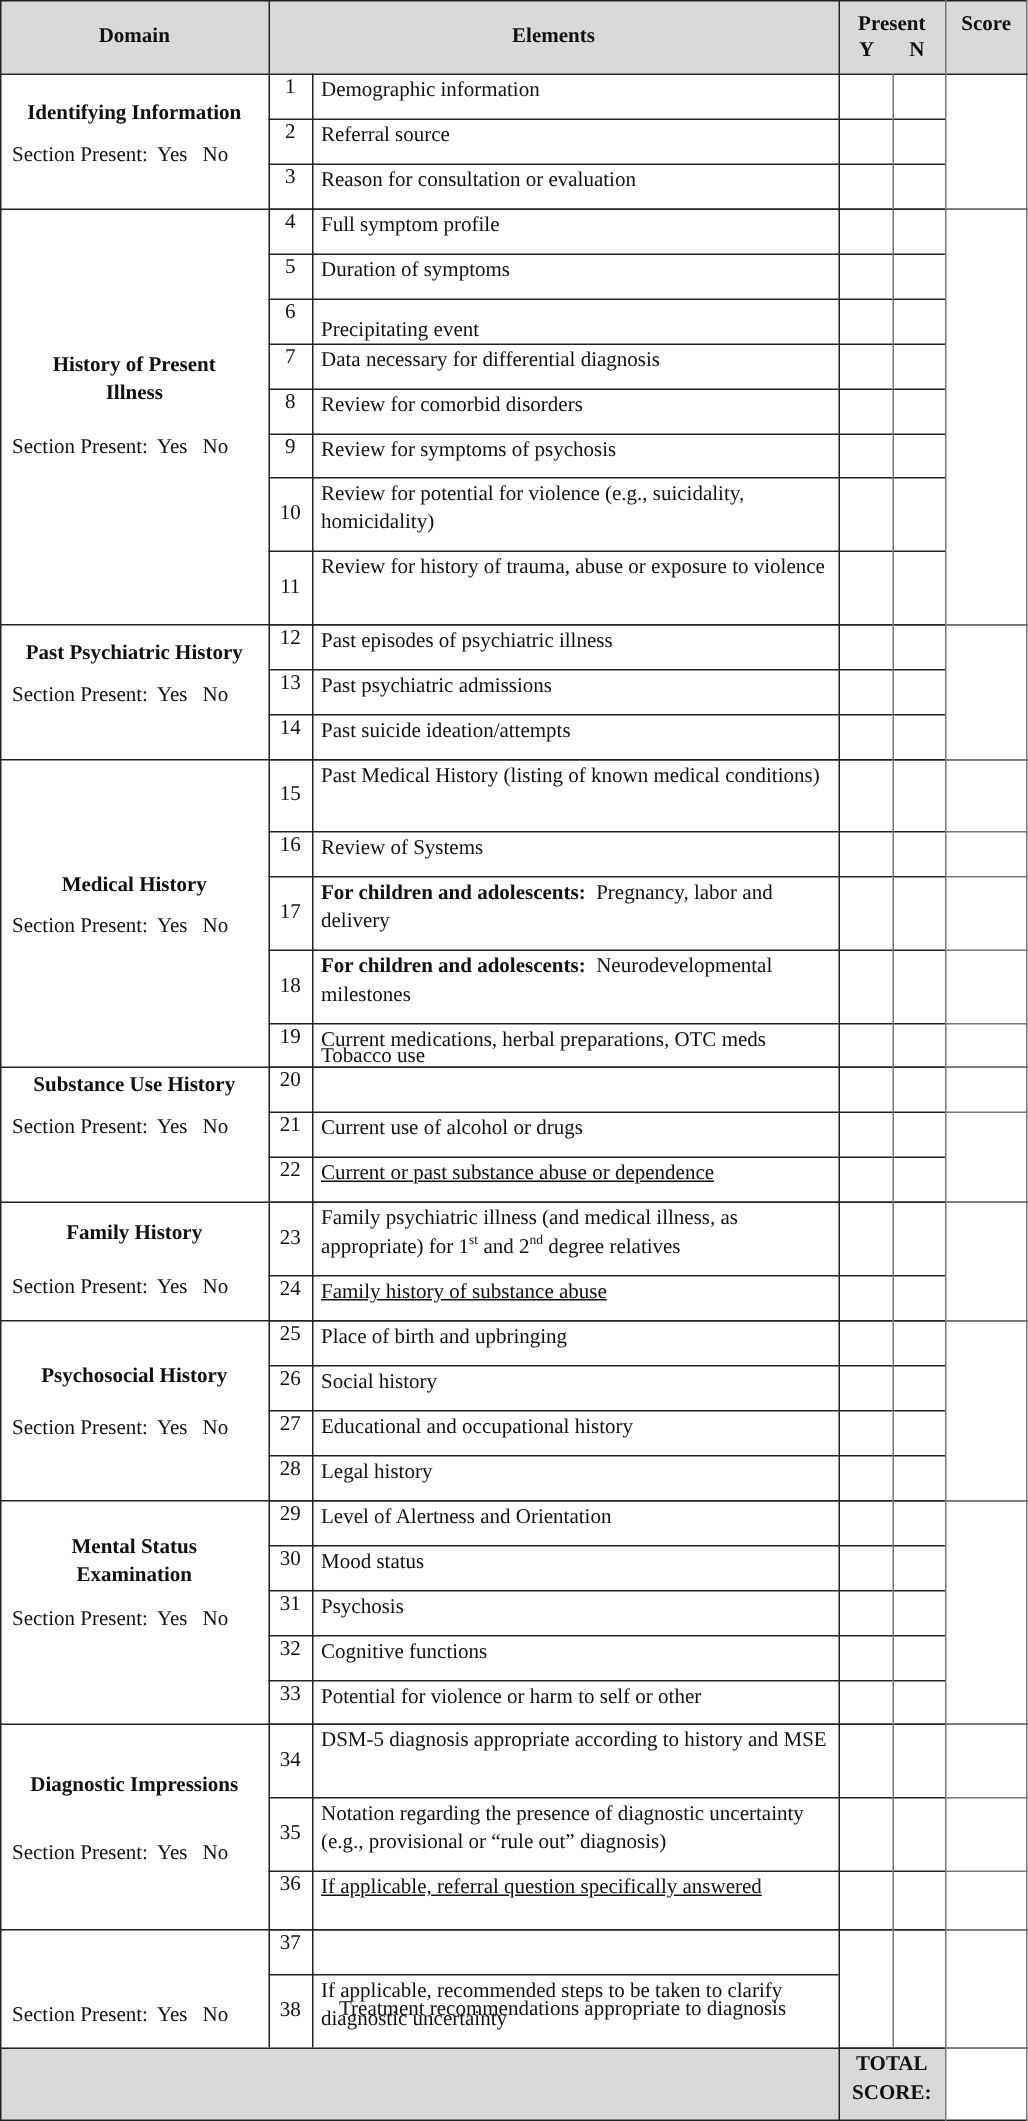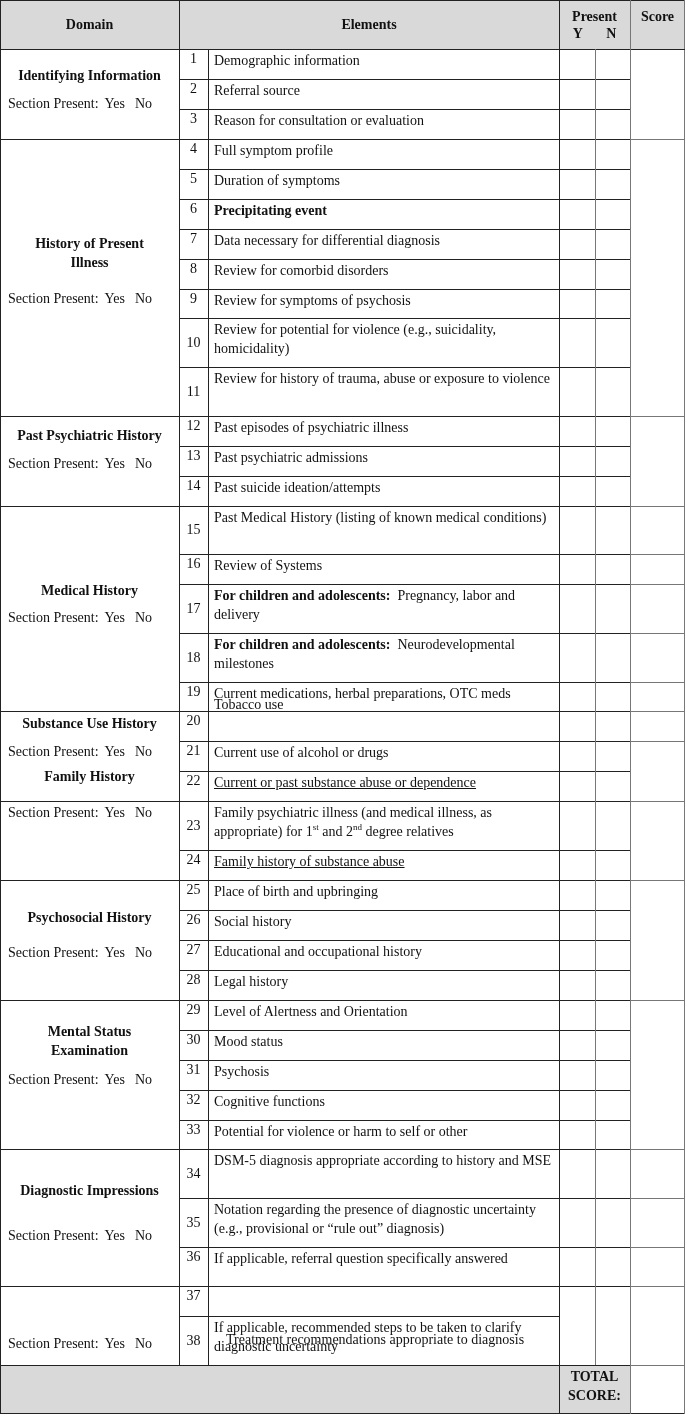--- a/index.html
+++ b/index.html
@@ -60,21 +60,21 @@
       <div class="cell el" style="left:208px;top:49px;width:351px;height:30px;"><span>Demographic information</span></div>
       <div class="cell num" style="left:179px;top:79px;width:29px;height:30px;">2</div>
       <div class="cell el" style="left:208px;top:79px;width:351px;height:30px;"><span>Referral source</span></div>
       <div class="cell num" style="left:179px;top:109px;width:29px;height:30px;">3</div>
       <div class="cell el" style="left:208px;top:109px;width:351px;height:30px;"><span>Reason for consultation or evaluation</span></div>
       <div class="cell num" style="left:179px;top:139px;width:29px;height:30px;">4</div>
       <div class="cell el" style="left:208px;top:139px;width:351px;height:30px;"><span>Full symptom profile</span></div>
       <div class="cell num" style="left:179px;top:169px;width:29px;height:30px;">5</div>
       <div class="cell el" style="left:208px;top:169px;width:351px;height:30px;"><span>Duration of symptoms</span></div>
       <div class="cell num" style="left:179px;top:199px;width:29px;height:30px;">6</div>
-      <div class="cell el" style="left:208px;top:199px;width:351px;height:30px;font-weight:bold;"><span>Precipitating event</span></div>
+      <div class="cell el" style="left:208px;top:209px;width:351px;height:30px;"><span>Precipitating event</span></div>
       <div class="cell num" style="left:179px;top:229px;width:29px;height:30px;">7</div>
       <div class="cell el" style="left:208px;top:229px;width:351px;height:30px;"><span>Data necessary for differential diagnosis</span></div>
       <div class="cell num" style="left:179px;top:259px;width:29px;height:30px;">8</div>
       <div class="cell el" style="left:208px;top:259px;width:351px;height:30px;"><span>Review for comorbid disorders</span></div>
       <div class="cell num" style="left:179px;top:289px;width:29px;height:29px;">9</div>
       <div class="cell el" style="left:208px;top:289px;width:351px;height:29px;"><span>Review for symptoms of psychosis</span></div>
       <div class="cell num two" style="left:179px;top:318px;width:29px;height:49px;">10</div>
       <div class="cell el" style="left:208px;top:318px;width:351px;height:49px;"><span>Review for potential for violence (e.g., suicidality, homicidality)</span></div>
       <div class="cell num two" style="left:179px;top:367px;width:29px;height:49px;">11</div>
       <div class="cell el" style="left:208px;top:367px;width:351px;height:49px;"><span>Review for history of trauma, abuse or exposure to violence</span></div>
@@ -120,21 +120,21 @@
       <div class="cell el" style="left:208px;top:1060px;width:351px;height:30px;"><span>Psychosis</span></div>
       <div class="cell num" style="left:179px;top:1090px;width:29px;height:30px;">32</div>
       <div class="cell el" style="left:208px;top:1090px;width:351px;height:30px;"><span>Cognitive functions</span></div>
       <div class="cell num" style="left:179px;top:1120px;width:29px;height:29px;">33</div>
       <div class="cell el" style="left:208px;top:1120px;width:351px;height:29px;"><span>Potential for violence or harm to self or other</span></div>
       <div class="cell num two" style="left:179px;top:1149px;width:29px;height:49px;">34</div>
       <div class="cell el" style="left:208px;top:1149px;width:351px;height:49px;"><span>DSM-5 diagnosis appropriate according to history and MSE</span></div>
       <div class="cell num two" style="left:179px;top:1198px;width:29px;height:49px;">35</div>
       <div class="cell el" style="left:208px;top:1198px;width:351px;height:49px;"><span>Notation regarding the presence of diagnostic uncertainty (e.g., provisional or “rule out” diagnosis)</span></div>
       <div class="cell num" style="left:179px;top:1247px;width:29px;height:39px;">36</div>
-      <div class="cell el" style="left:208px;top:1247px;width:351px;height:39px;"><span>If applicable, referral question specifically answered</span></div>
+      <div class="cell el" style="left:208px;top:1247px;width:351px;height:39px;text-decoration:underline;"><span>If applicable, referral question specifically answered</span></div>
       <div class="cell num" style="left:179px;top:1286px;width:29px;height:30px;">37</div>
       <div class="cell el" style="left:208px;top:1328px;width:351px;height:30px;margin-left:12px;"><span>Treatment recommendations appropriate to diagnosis</span></div>
       <div class="cell num two" style="left:179px;top:1316px;width:29px;height:49px;">38</div>
       <div class="cell el" style="left:208px;top:1316px;width:351px;height:49px;"><span>If applicable, recommended steps to be taken to clarify diagnostic uncertainty</span></div>
       <div class="cell" style="left:559px;top:49px;width:36px;height:30px;"></div>
       <div class="cell" style="left:595px;top:49px;width:35px;height:30px;"></div>
       <div class="cell" style="left:559px;top:79px;width:36px;height:30px;"></div>
       <div class="cell" style="left:595px;top:79px;width:35px;height:30px;"></div>
       <div class="cell" style="left:559px;top:109px;width:36px;height:30px;"></div>
       <div class="cell" style="left:595px;top:109px;width:35px;height:30px;"></div>
@@ -241,21 +241,21 @@
         <div class="dsec" style="top:40px;"><span style="margin-left:0">Section Present:</span><span>Yes</span><span class="no">No</span></div>
       </div>
       <div class="cell domain" style="left:0;top:506px;width:179px;height:205px;">
         <div class="dtitle" style="top:75px;">Medical History</div>
         <div class="dsec" style="top:104px;"><span style="margin-left:0">Section Present:</span><span>Yes</span><span class="no">No</span></div>
       </div>
       <div class="cell domain" style="left:0;top:711px;width:179px;height:90px;">
         <div class="dtitle" style="top:3px;">Substance Use History</div>
         <div class="dsec" style="top:33px;"><span style="margin-left:0">Section Present:</span><span>Yes</span><span class="no">No</span></div>
       </div>
-      <div class="cell domain" style="left:0;top:755px;width:179px;height:79px;">
+      <div class="cell domain" style="left:0;top:801px;width:179px;height:79px;">
         <div class="dtitle" style="top:12px;">Family History</div>
         <div class="dsec" style="top:50px;"><span style="margin-left:0">Section Present:</span><span>Yes</span><span class="no">No</span></div>
       </div>
       <div class="cell domain" style="left:0;top:880px;width:179px;height:120px;">
         <div class="dtitle" style="top:28px;">Psychosocial History</div>
         <div class="dsec" style="top:65px;"><span style="margin-left:0">Section Present:</span><span>Yes</span><span class="no">No</span></div>
       </div>
       <div class="cell domain" style="left:0;top:1000px;width:179px;height:149px;">
         <div class="dtitle" style="top:22px;">
           <div>Mental Status</div>

